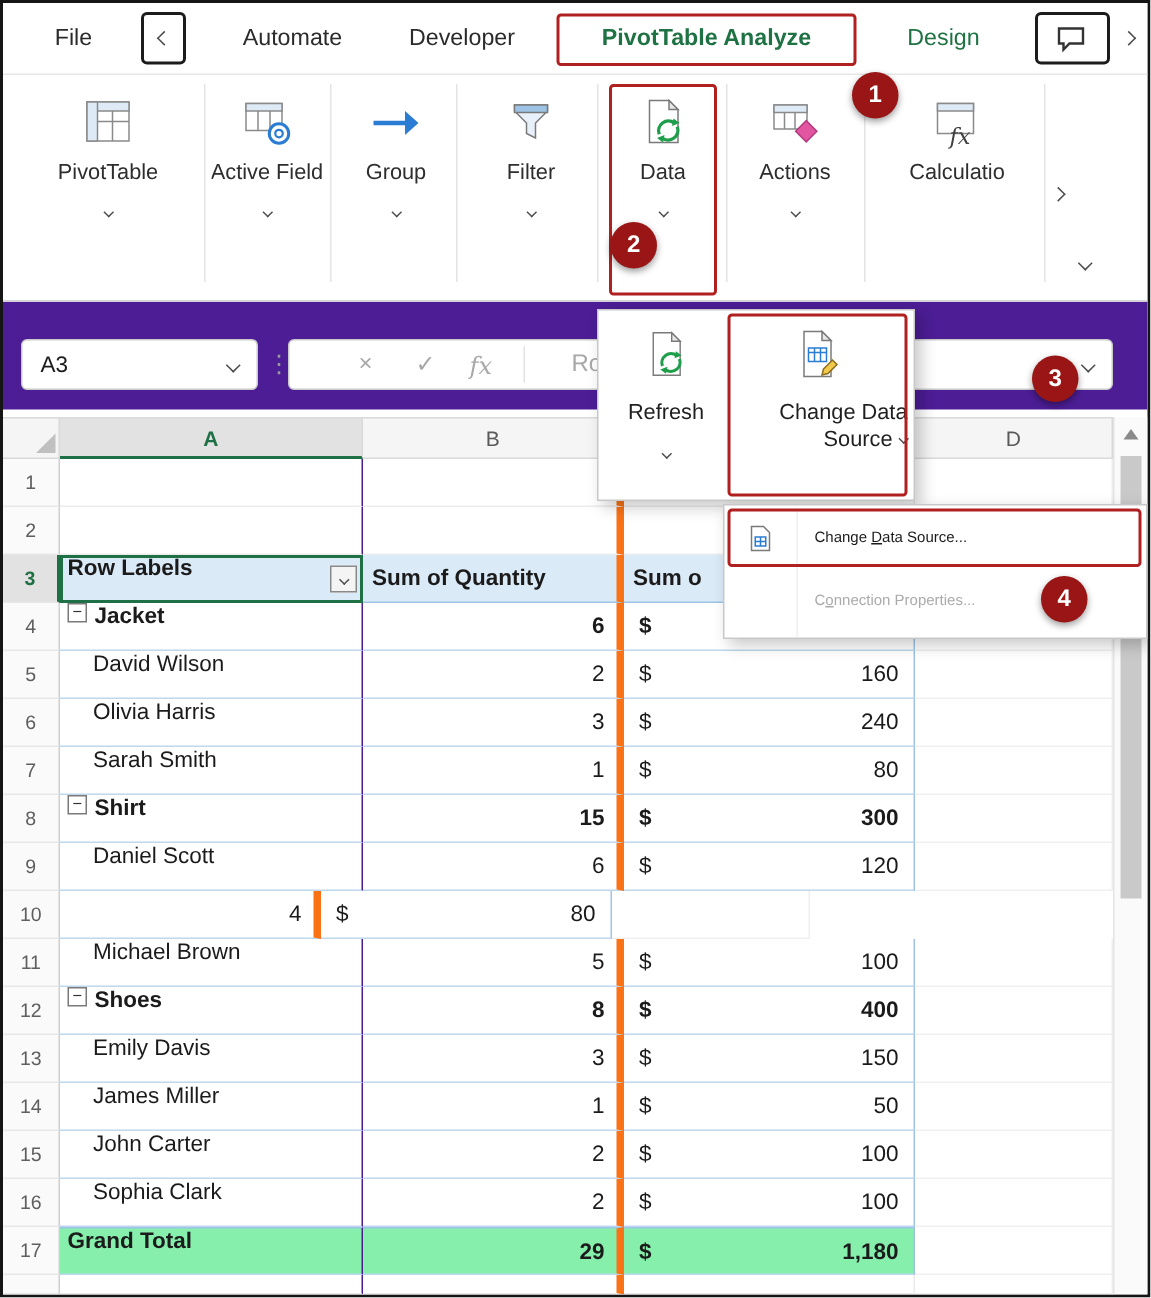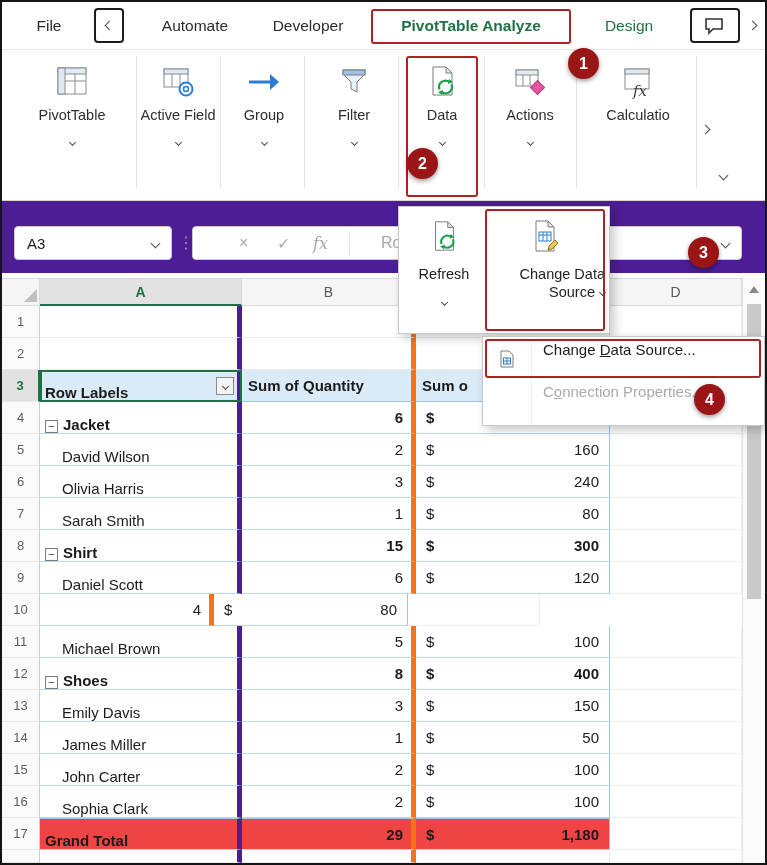--- a/index.html
+++ b/index.html
@@ -49,31 +49,31 @@
   .ch-a{left:38px;width:202px}
   .ch-b{left:240px;width:174px}
   .ch-c{left:414px;width:194px}
   .ch-d{left:608px;width:132px}
   .colhead.sel{background:#E2E2E2;color:#1F7145;font-weight:bold;border-bottom:2px solid #1F7145}
   .corner-tri{position:absolute;right:2px;bottom:3px;width:0;height:0;border-left:13px solid transparent;border-bottom:13px solid #C0C0C0}
 
   .grow{position:absolute;left:0;width:740px;height:32px;display:flex;font-size:15px;background:#fff}
   .rn{width:38px;flex:none;display:flex;align-items:center;justify-content:center;font-size:13px;color:#5f5f5f;background:#FAFAFA;border-right:1px solid #CFCFCF;border-bottom:1px solid #E8E8E8}
   .rn-sel{background:#E2E2E2;color:#1F7145;font-weight:bold;border-right:2px solid #1F7145}
-  .ca{width:202px;flex:none;display:flex;align-items:flex-end;padding-left:5px;border-right:5px solid #4c1d95;border-bottom:1px solid #ECECEC;overflow:hidden}
+  .ca{width:202px;flex:none;display:flex;align-items:flex-start;padding-left:5px;border-right:1px solid #4c1d95;border-bottom:1px solid #ECECEC;overflow:hidden}
   .cb{width:174px;flex:none;display:flex;align-items:center;justify-content:flex-end;padding-right:8px;border-right:5px solid #f97316;border-bottom:1px solid #ECECEC}
   .cc{width:194px;flex:none;display:flex;align-items:center;border-right:1px solid #ECECEC;border-bottom:1px solid #ECECEC}
   .cd{width:132px;flex:none;border-right:1px solid #EFEFEF;border-bottom:1px solid #EFEFEF}
   .pivot .ca,.pivot .cb,.pivot .cc{border-bottom:1px solid #BDD7EE}
   .pivot .cc{border-right:1px solid #9DC3E6}
   .r-group .ca,.r-group .cb,.r-group .cc{font-weight:bold}
   .r-detail .ca{padding-left:22px}
   .r-header .ca,.r-header .cb,.r-header .cc{background:#DBEAF7;font-weight:bold;border-bottom:1px solid #9DC3E6}
   .r-header .cb,.r-header .cc{justify-content:flex-start;padding-left:6px}
-  .r-total .ca,.r-total .cb,.r-total .cc{background:#ef4444;font-weight:bold;border-top:1px solid #9DC3E6}
+  .r-total .ca,.r-total .cb,.r-total .cc{background:#86efac;font-weight:bold;border-top:1px solid #9DC3E6}
   .a-hdr{position:relative;outline:2px solid #1F7145;outline-offset:-2px}
   .filterbtn{position:absolute;right:3px;top:7px;width:18px;height:18px;border:1px solid #8a8a8a;background:#F4F4F4;display:flex;align-items:center;justify-content:center}
   .cc .cur{padding-left:10px}
   .cc .amt{margin-left:auto;padding-right:10px}
   .cbox{width:13px;height:13px;flex:none;border:1px solid #7a7a7a;background:#fff;color:#333;font-size:11px;line-height:11px;display:inline-flex;align-items:center;justify-content:center;margin-right:5px;font-weight:normal}
 
   .scrollbar{position:absolute;left:740px;top:276px;width:23px;height:585px;background:#FAFAFA;border-left:1px solid #E3E3E3}
   .sb-up{position:absolute;left:0;top:0;width:22px;height:22px;display:flex;align-items:center;justify-content:center}
   .tri-up{width:0;height:0;border-left:5px solid transparent;border-right:5px solid transparent;border-bottom:7px solid #8a8a8a}
   .sb-thumb{position:absolute;left:4px;top:26px;width:14px;height:295px;background:#C9C9C9}
@@ -82,21 +82,21 @@
   .menu1{position:absolute;left:396px;top:204px;width:212px;height:128px;background:#fff;border:1px solid #C8C8C8;box-shadow:4px 4px 10px rgba(0,0,0,.22);z-index:50}
   .m1-item{position:absolute;top:4px;height:120px;display:flex;flex-direction:column;align-items:center;justify-content:flex-start;padding-top:6px;cursor:default}
   .m1-refresh{left:4px;width:82px}
   .m1-cds{left:88px;width:118px}
   .m1-item .mlabel{margin-top:6px;font-size:14.5px;line-height:18px;color:#1f1f1f;text-align:right}
   .m1-item .mchev{margin-top:8px}
   .inline-chev{margin-left:5px;position:relative;top:-2px}
 
   .menu2{position:absolute;left:480px;top:334px;width:283px;height:90px;background:#fff;border:1px solid #C8C8C8;box-shadow:4px 4px 10px rgba(0,0,0,.22);z-index:50}
   .gutterline{position:absolute;left:48px;top:2px;width:1px;height:86px;background:#F0F0F0}
-  .m2-item{position:absolute;left:4px;width:272px;height:35px;display:flex;font-size:15px;color:#1b1b1b;cursor:default}
+  .m2-item{position:absolute;left:4px;width:272px;height:35px;display:flex;align-items:center;font-size:10px;color:#1b1b1b;cursor:default}
   .m2-i1{top:4px}
   .m2-i2{top:46px;color:#ABABAB}
   .m2-item .micon2{width:20px;margin-left:10px;flex:none;display:flex;align-items:center}
   .m2-item .m2label{margin-left:26px;white-space:nowrap}
   .m2-item u{text-decoration:underline}
 
   
   .redbox{position:absolute;border:2.5px solid #B12020;border-radius:3px;z-index:70;pointer-events:none}
   .badge{position:absolute;width:31px;height:31px;border-radius:50%;background:#9A1616;color:#fff;font-size:16px;font-weight:bold;display:flex;align-items:center;justify-content:center;box-shadow:0 2px 5px rgba(0,0,0,.4);z-index:80}
 </style>

